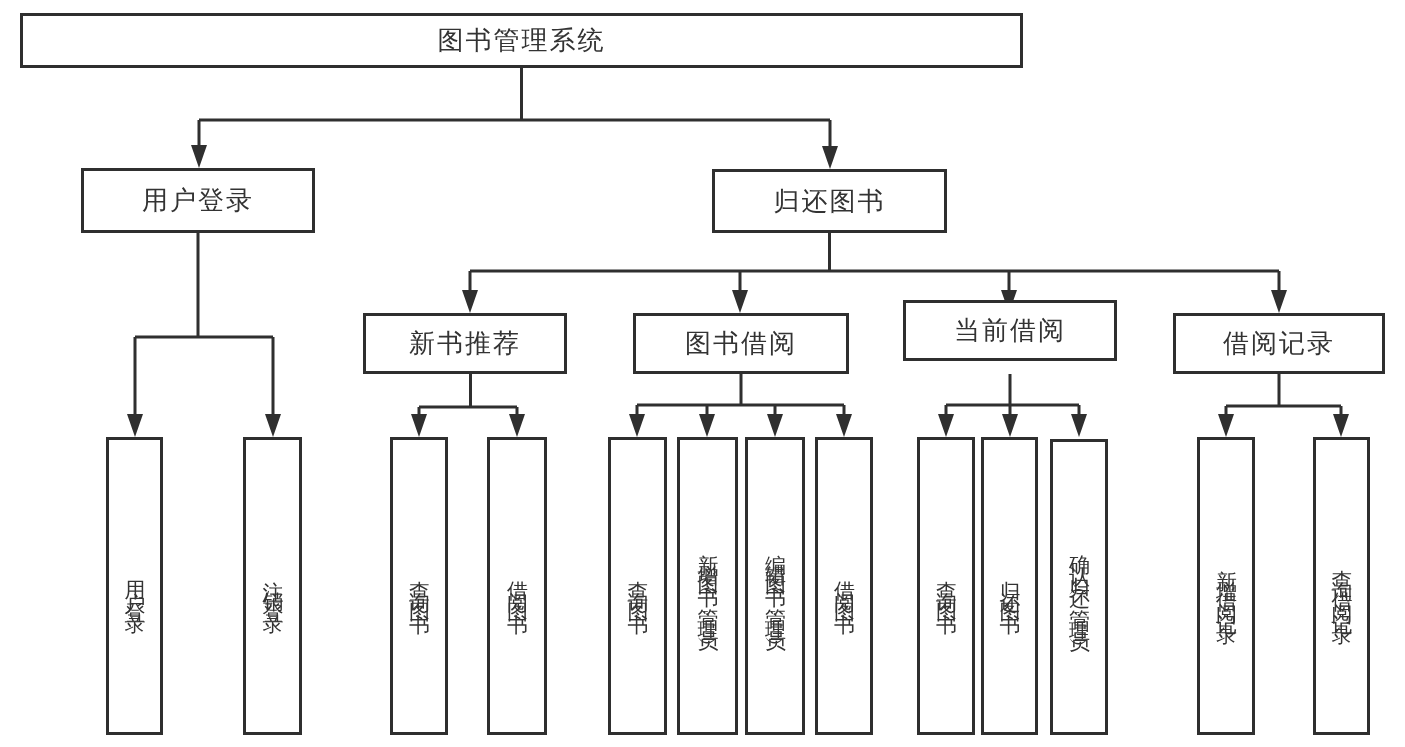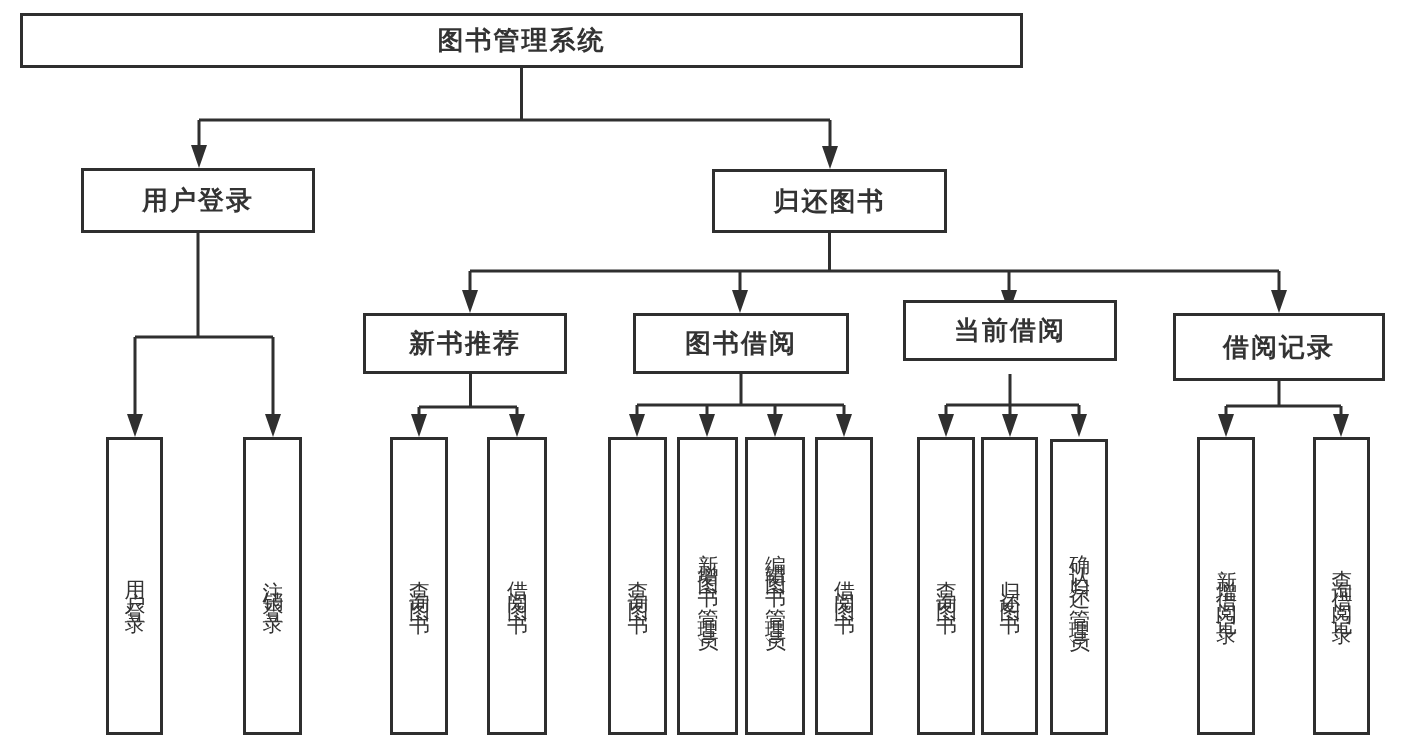--- a/index.html
+++ b/index.html
@@ -11,21 +11,21 @@
   }
   svg.connectors{position:absolute;left:0;top:0;width:1405px;height:747px;}
   svg .wire{stroke:var(--line,#2f2f2f);stroke-width:3;fill:none;}
   svg .head{fill:var(--line,#2f2f2f);stroke:none;}
   .node{
     position:absolute;box-sizing:border-box;background:#ffffff;
     border:3px solid var(--line,#2f2f2f);
     display:flex;align-items:center;justify-content:center;
     white-space:nowrap;
   }
-  .h{font-size:26px;letter-spacing:2px;font-weight:bold;}
+  .h{font-size:26px;letter-spacing:2px;}
   .v{
     writing-mode:vertical-rl;text-orientation:mixed;
     font-size:21px;letter-spacing:11px;line-height:1;
     padding:8px 0;white-space:normal;
   }
   .watermark{
     position:absolute;right:4px;bottom:5px;
     font-size:18px;letter-spacing:1px;
     color:var(--watermark,#9e9e9e);
     text-shadow:-1px -1px 0 #ffffff,1px 1px 0 #ffffff,1px -1px 0 #ffffff,-1px 1px 0 #ffffff;
@@ -87,21 +87,21 @@
   </svg>
 
   <div class="node h" style="left:20px;top:13px;width:1003px;height:55px">图书管理系统</div>
 
   <div class="node h" style="left:81px;top:168px;width:234px;height:65px">用户登录</div>
   <div class="node h" style="left:712px;top:169px;width:235px;height:64px">归还图书</div>
 
   <div class="node h" style="left:363px;top:313px;width:204px;height:61px">新书推荐</div>
   <div class="node h" style="left:633px;top:313px;width:216px;height:61px">图书借阅</div>
   <div class="node h" style="left:903px;top:300px;width:214px;height:61px">当前借阅</div>
-  <div class="node h" style="left:1173px;top:313px;width:212px;height:68px">借阅记录</div>
+  <div class="node h" style="left:1173px;top:313px;width:212px;height:61px">借阅记录</div>
 
   <div class="node v" style="left:106px;top:437px;width:57px;height:298px">用户登录</div>
   <div class="node v" style="left:243px;top:437px;width:59px;height:298px">注销登录</div>
 
   <div class="node v" style="left:390px;top:437px;width:58px;height:298px">查询图书</div>
   <div class="node v" style="left:487px;top:437px;width:60px;height:298px">借阅图书</div>
 
   <div class="node v" style="left:608px;top:437px;width:59px;height:298px">查询图书</div>
   <div class="node v" style="left:677px;top:437px;width:61px;height:298px">新增图书（管理员）</div>
   <div class="node v" style="left:745px;top:437px;width:60px;height:298px">编辑图书（管理员）</div>

